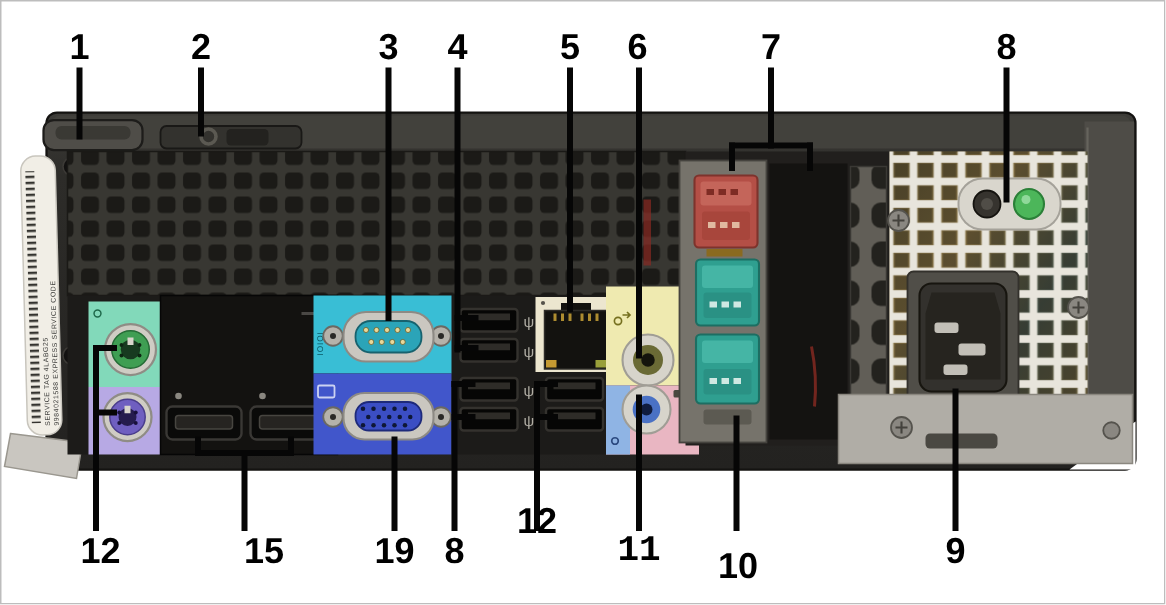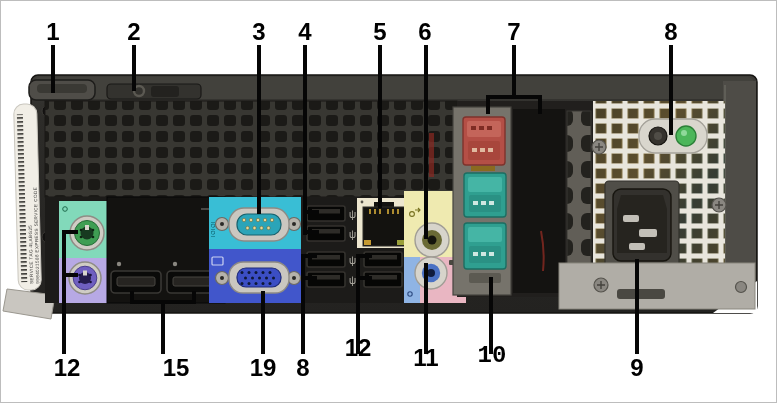--- a/index.html
+++ b/index.html
@@ -352,21 +352,21 @@
 
   <div class="num" style="left:52px;top:18px;">1</div>
   <div class="num" style="left:133px;top:18px;">2</div>
   <div class="num" style="left:258px;top:18px;">3</div>
   <div class="num" style="left:304px;top:18px;">4</div>
   <div class="num" style="left:379px;top:18px;">5</div>
   <div class="num" style="left:424px;top:18px;">6</div>
   <div class="num" style="left:513px;top:18px;">7</div>
   <div class="num" style="left:670px;top:18px;">8</div>
   <div class="num" style="left:636px;top:354px;">9</div>
-  <div class="num" style="left:491px;top:342px;font-family:Liberation Mono, monospace;">10</div>
-  <div class="num" style="left:425px;top:344px;">11</div>
+  <div class="num" style="left:491px;top:364px;">10</div>
+  <div class="num" style="left:425px;top:354px;font-family:Liberation Mono, monospace;">11</div>
   <div class="num" style="left:357px;top:334px;">12</div>
   <div class="num" style="left:302px;top:354px;">8</div>
   <div class="num" style="left:262px;top:354px;">19</div>
   <div class="num" style="left:163px;top:354px;margin-left:12px;">15</div>
   <div class="num" style="left:66px;top:354px;">12</div>
 
 </div>
 
 </body></html>

